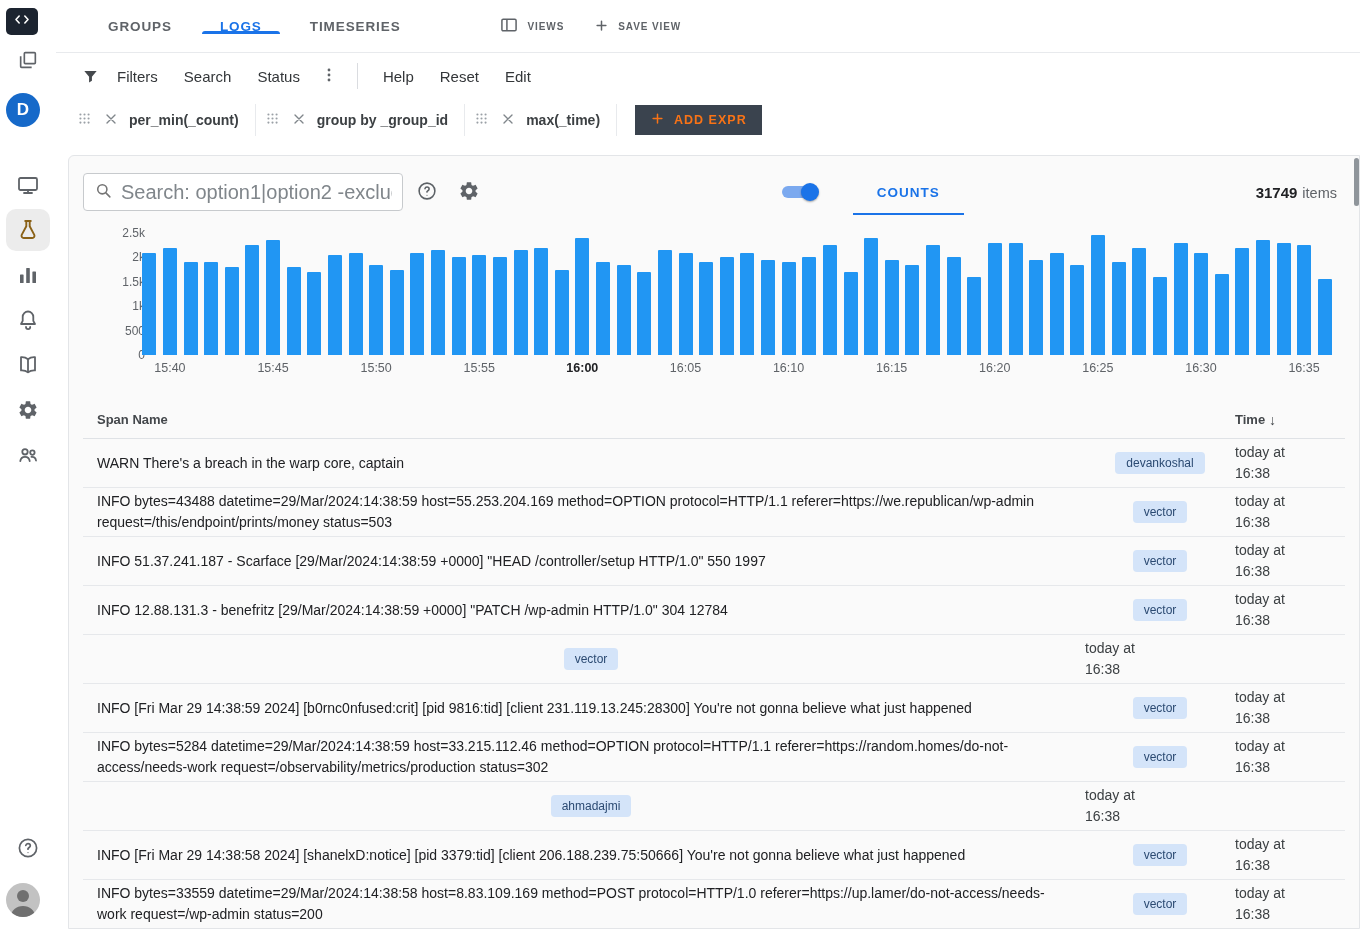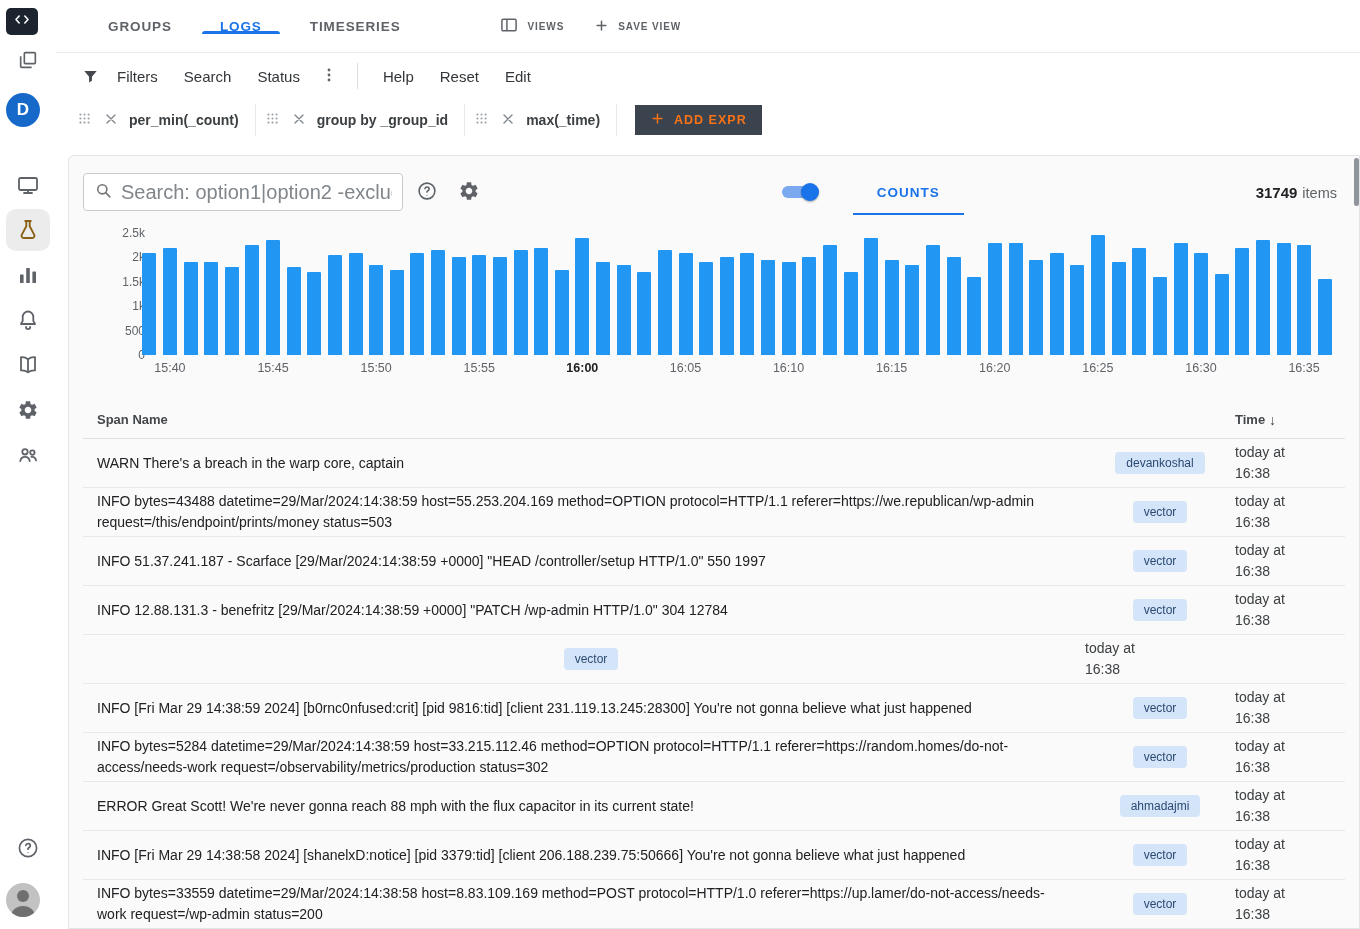--- a/index.html
+++ b/index.html
@@ -631,21 +631,20 @@
               <div class="msg">INFO bytes=5284 datetime=29/Mar/2024:14:38:59 host=33.215.112.46 method=OPTION protocol=HTTP/1.1 referer=https://random.homes/do-not-access/needs-work request=/observability/metrics/production status=302</div>
               <div class="svc">
                 <span class="badge">vector</span>
               </div>
               <div class="time">
                 <div>today at</div>
                 <div>16:38</div>
               </div>
             </div>
             <div class="row">
-              <div class="msg">ERROR Great Scott! We're never gonna reach 88 mph with the flux capacitor in its current state!</div>
               <div class="svc">
                 <span class="badge">ahmadajmi</span>
               </div>
               <div class="time">
                 <div>today at</div>
                 <div>16:38</div>
               </div>
             </div>
             <div class="row">
               <div class="msg">INFO [Fri Mar 29 14:38:58 2024] [shanelxD:notice] [pid 3379:tid] [client 206.188.239.75:50666] You're not gonna believe what just happened</div>

